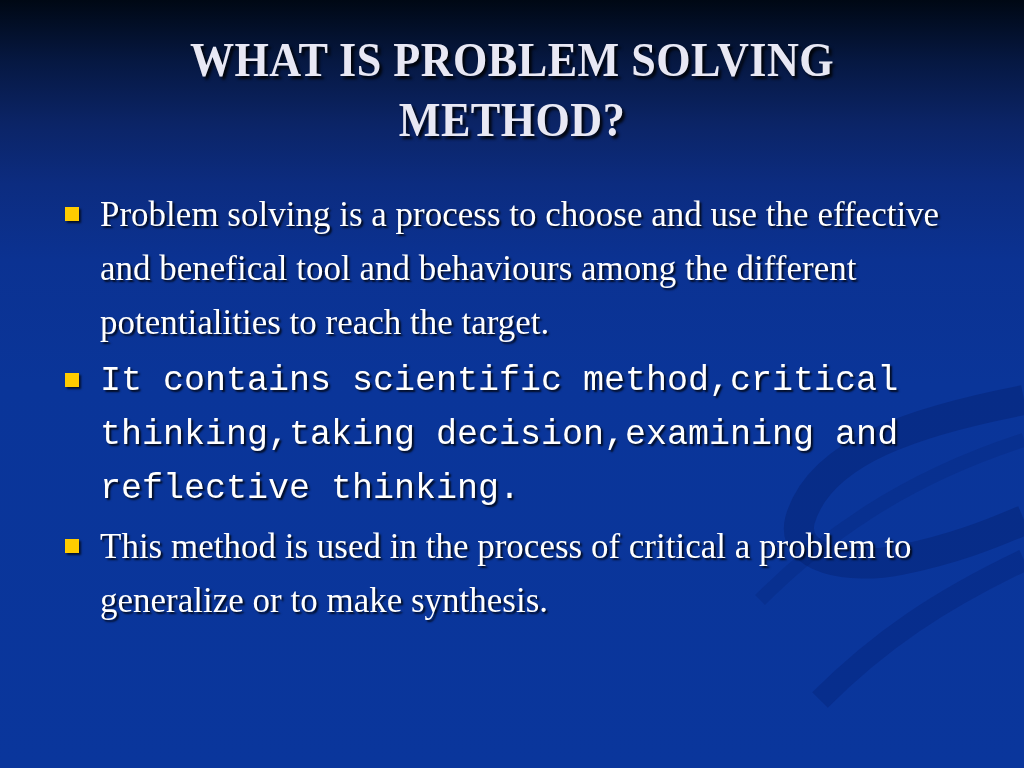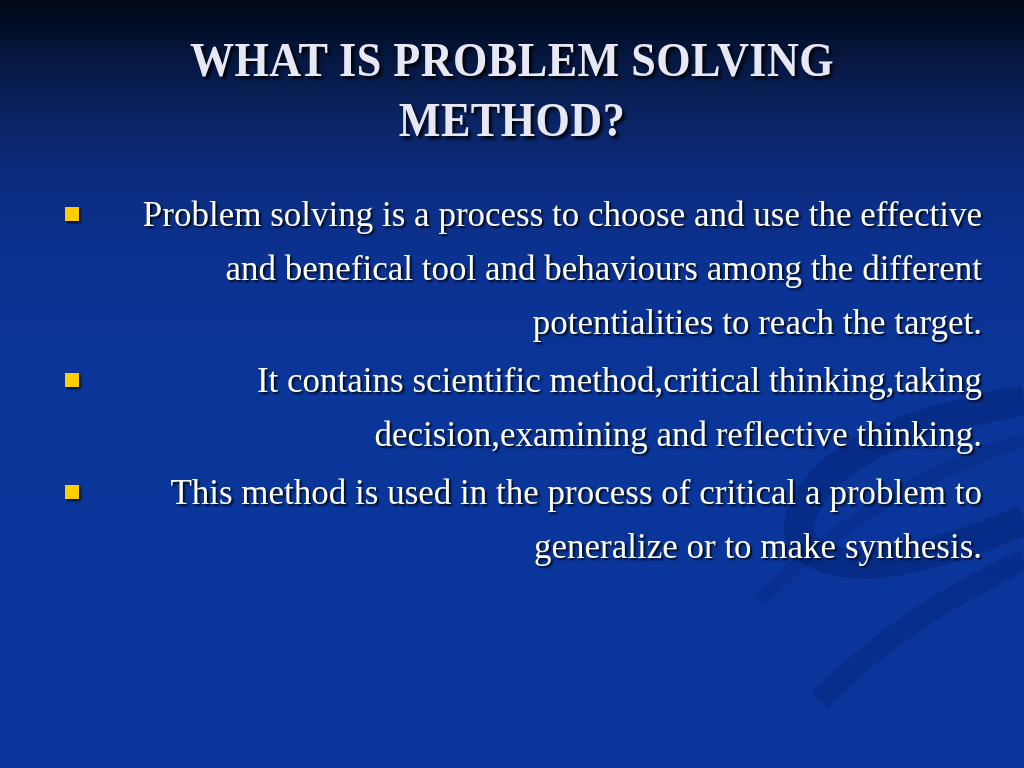--- a/index.html
+++ b/index.html
@@ -42,41 +42,40 @@
       letter-spacing: 0.5px;
       text-shadow: 3px 3px 3px rgba(0,0,0,0.85);
       transform: scaleX(0.92);
       transform-origin: center;
     }
     .content {
       position: absolute;
       left: 62px;
       top: 188px;
       width: 920px;
-      text-align: right;
     }
     .bullet {
       position: relative;
       padding-left: 38px;
       color: #ffffff;
       font-size: 35px;
       line-height: 54px;
       text-shadow: 2px 2px 2px rgba(0,0,0,0.8);
       margin-bottom: 4px;
     }
     .bullet .marker {
       position: absolute;
       left: 3px;
       top: 19px;
       width: 14px;
       height: 14px;
       background: #ffcc00;
       box-shadow: 2px 2px 2px rgba(0,0,0,0.7);
     }
-    .bullet.b2 { margin-top: 0px; }
+    .bullet.b2 { margin-top: 0px; font-family: Liberation Mono, monospace; }
     .bullet.b3 { margin-top: 0px; }
   </style>
 </head>
 <body>
 
 <svg class="swoosh" viewBox="0 0 1024 768" xmlns="http://www.w3.org/2000/svg">
   <path d="M1024,400 C920,420 820,450 800,520 C790,560 850,570 900,560 C960,548 1000,530 1024,520" fill="none" stroke="rgba(0,20,90,0.28)" stroke-width="30"></path>
   <path d="M1024,560 C940,600 880,640 820,700" fill="none" stroke="rgba(0,20,90,0.22)" stroke-width="22"></path>
   <path d="M760,600 C820,540 900,480 1024,440" fill="none" stroke="rgba(0,20,90,0.15)" stroke-width="14"></path>
 </svg>

